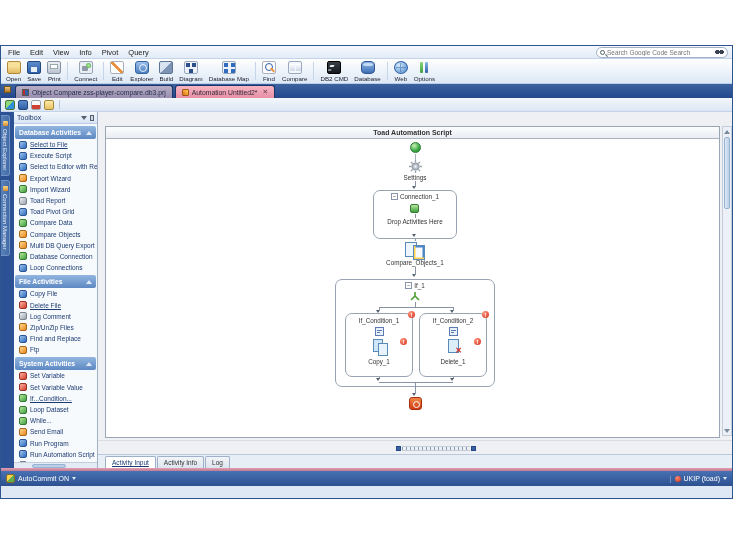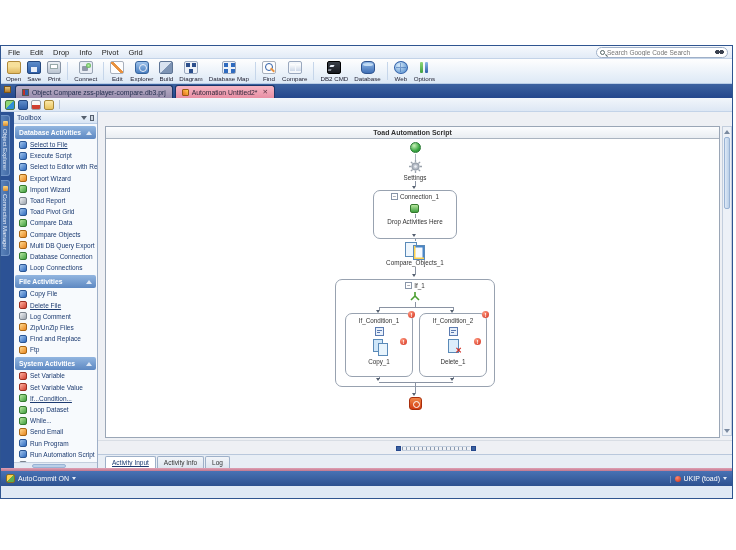--- a/index.html
+++ b/index.html
@@ -163,24 +163,24 @@
 </head>
 <body>
 
 <div class="page">
   <div class="window">
 
 
     <div class="menubar">
       <span class="menu-item">File</span>
       <span class="menu-item">Edit</span>
-      <span class="menu-item">Drop</span>
+      <span class="menu-item">View</span>
       <span class="menu-item">Info</span>
       <span class="menu-item">Pivot</span>
-      <span class="menu-item">Grid</span>
+      <span class="menu-item">Query</span>
       <div class="searchbox">
         <span class="mag"></span>
         <input placeholder="Search Google Code Search" style="">
         <span class="binoc"></span>
       </div>
     </div>
 
     <div class="toolbar">
       <div class="tb-btn">
           <div class="tbi tbi-open"></div>

